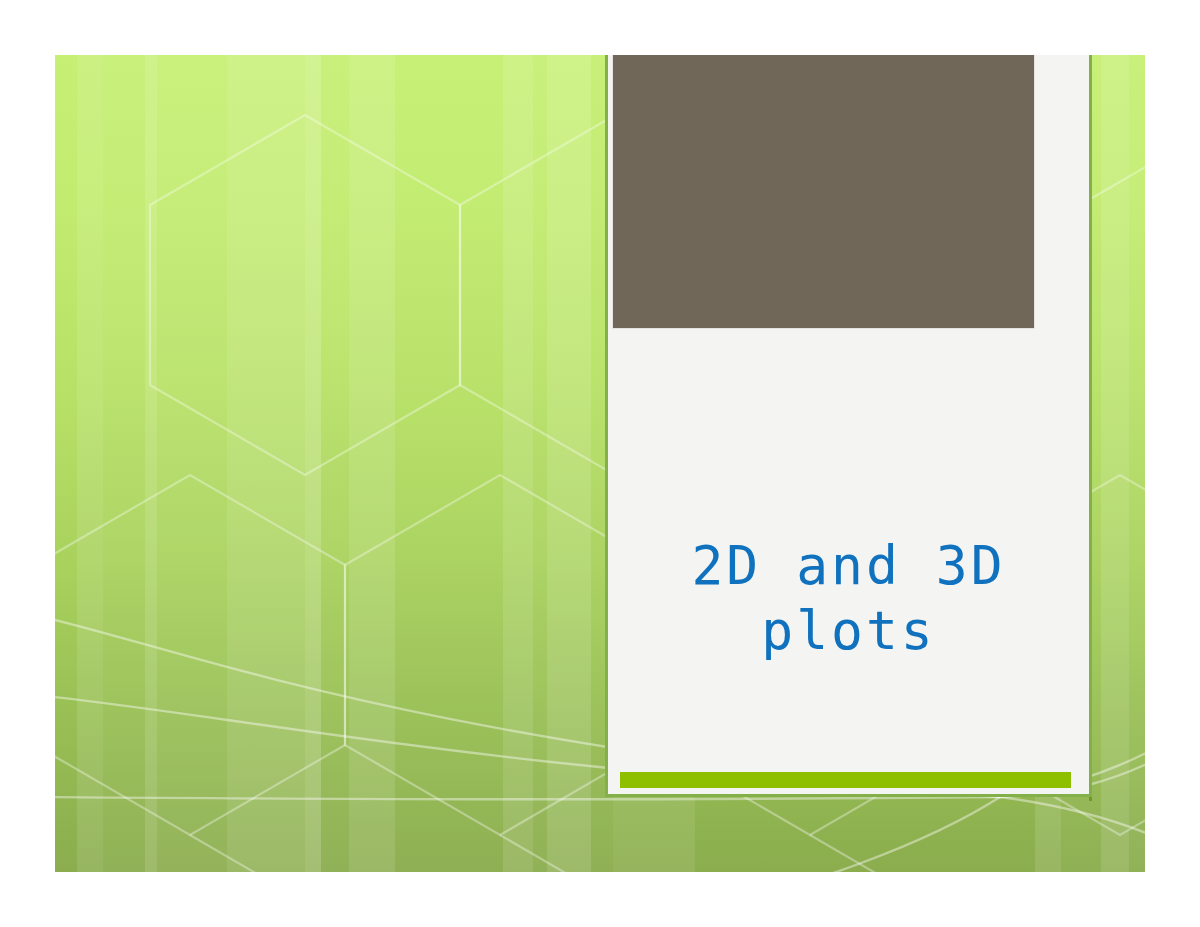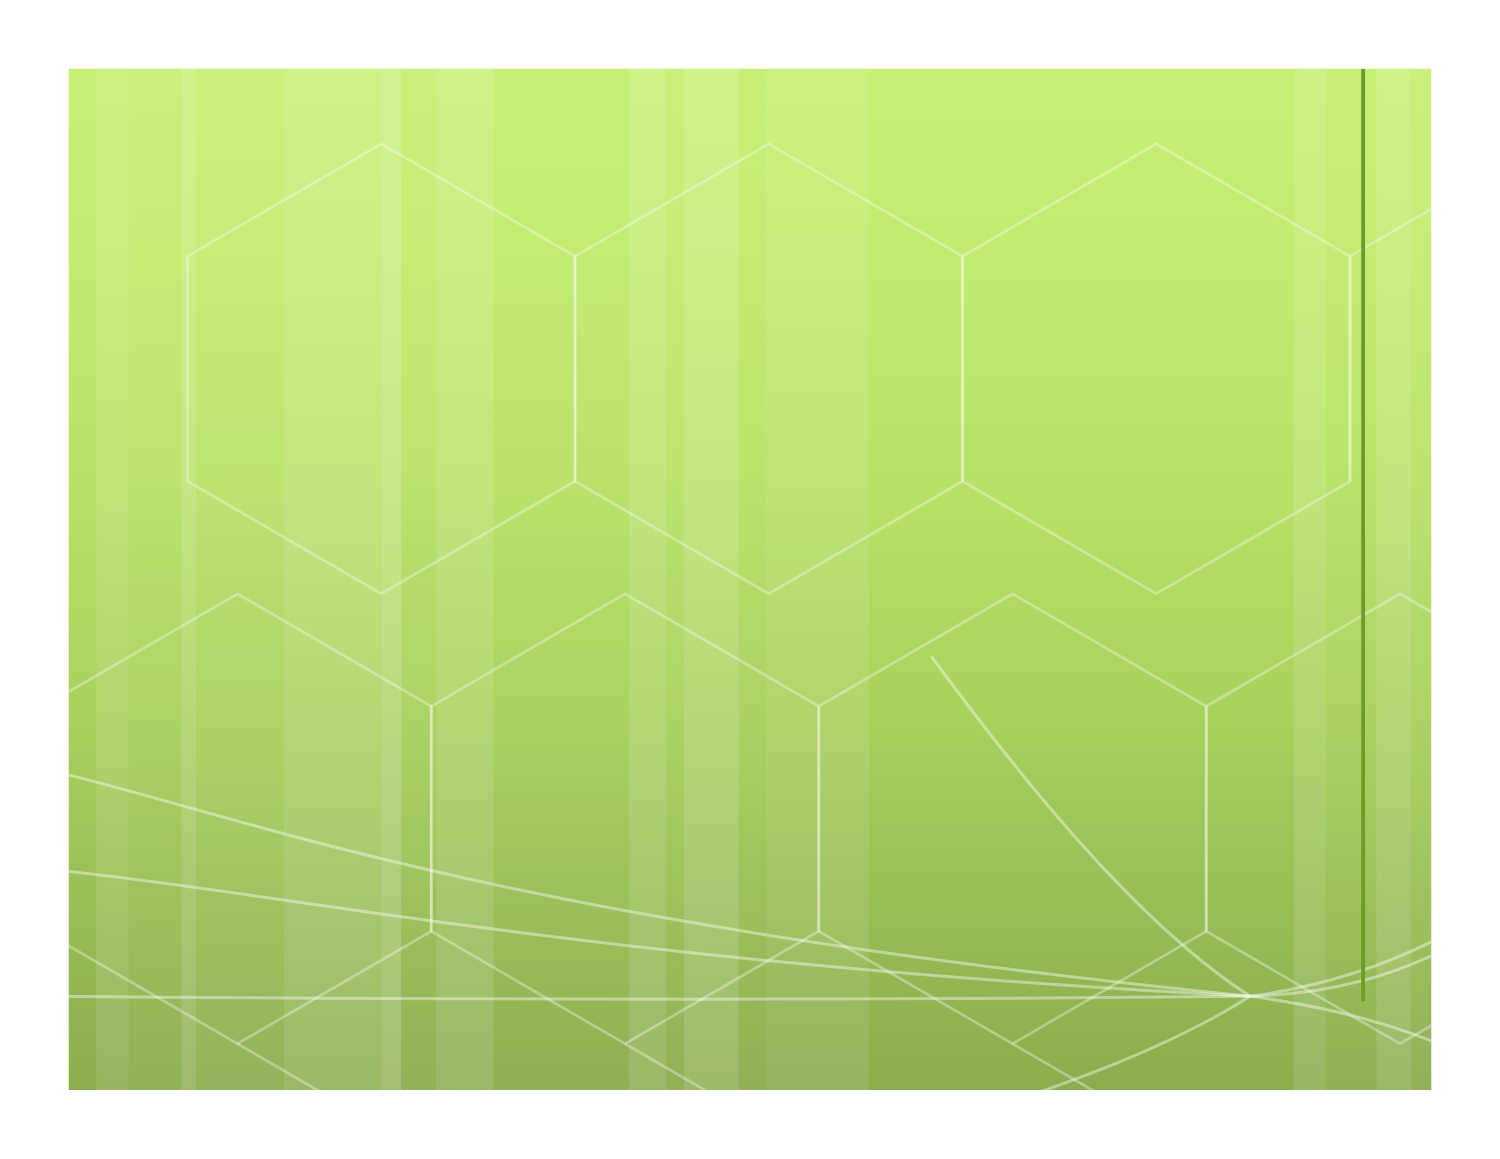--- a/index.html
+++ b/index.html
@@ -164,14 +164,23 @@
         <path d="M 945 742 C 1020 752, 1070 768, 1110 786"></path>
         <path d="M 945 742 C 1005 734, 1060 716, 1110 688"></path>
         <path d="M 945 742 C 880 700, 800 620, 690 470"></path>
         <path d="M 945 742 C 870 790, 760 828, 620 866"></path>
       </g>
     </svg>
   </div>
 
   <div id="card-right-rule"></div>
 
+  <div id="card">
+
+    <div id="photo-block"></div>
+
+    <div id="title">2D and 3D
+plots</div>
+
+    <div id="accent-bar"></div>
+  </div>
 
 </div>
 
 </body></html>

